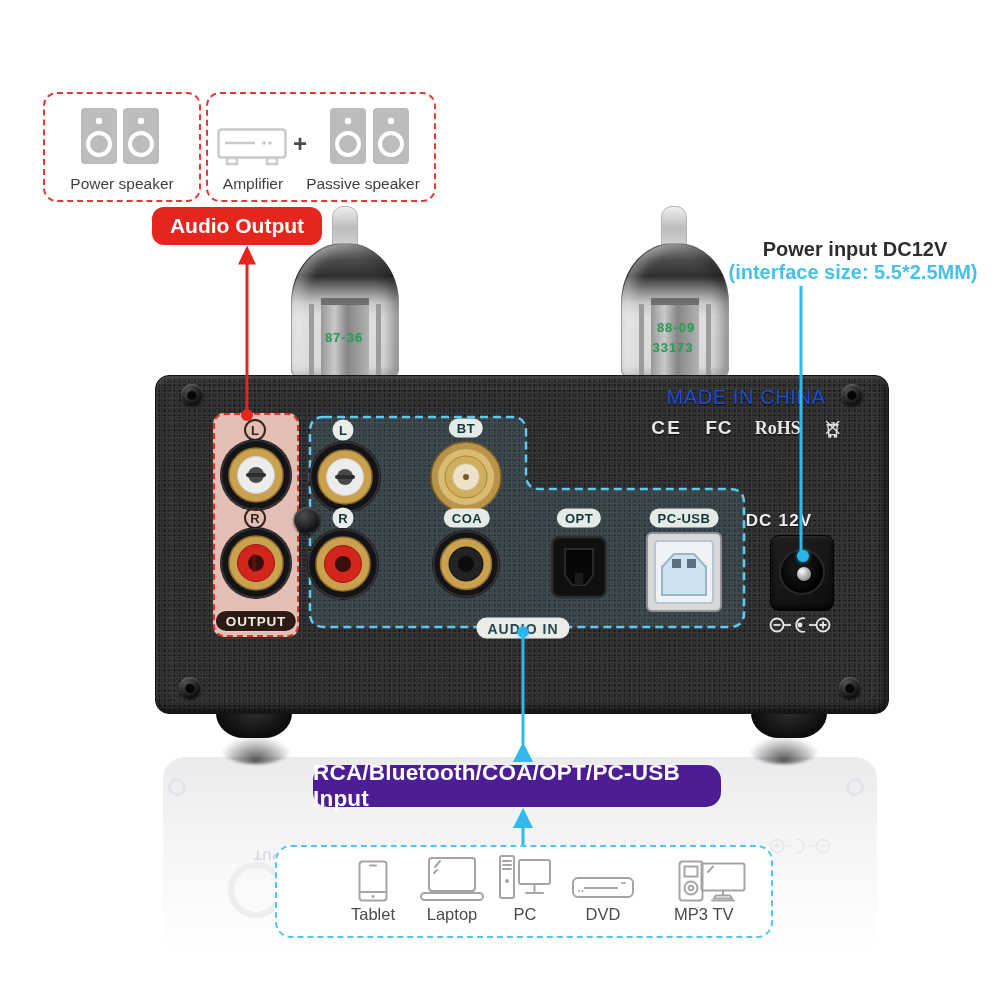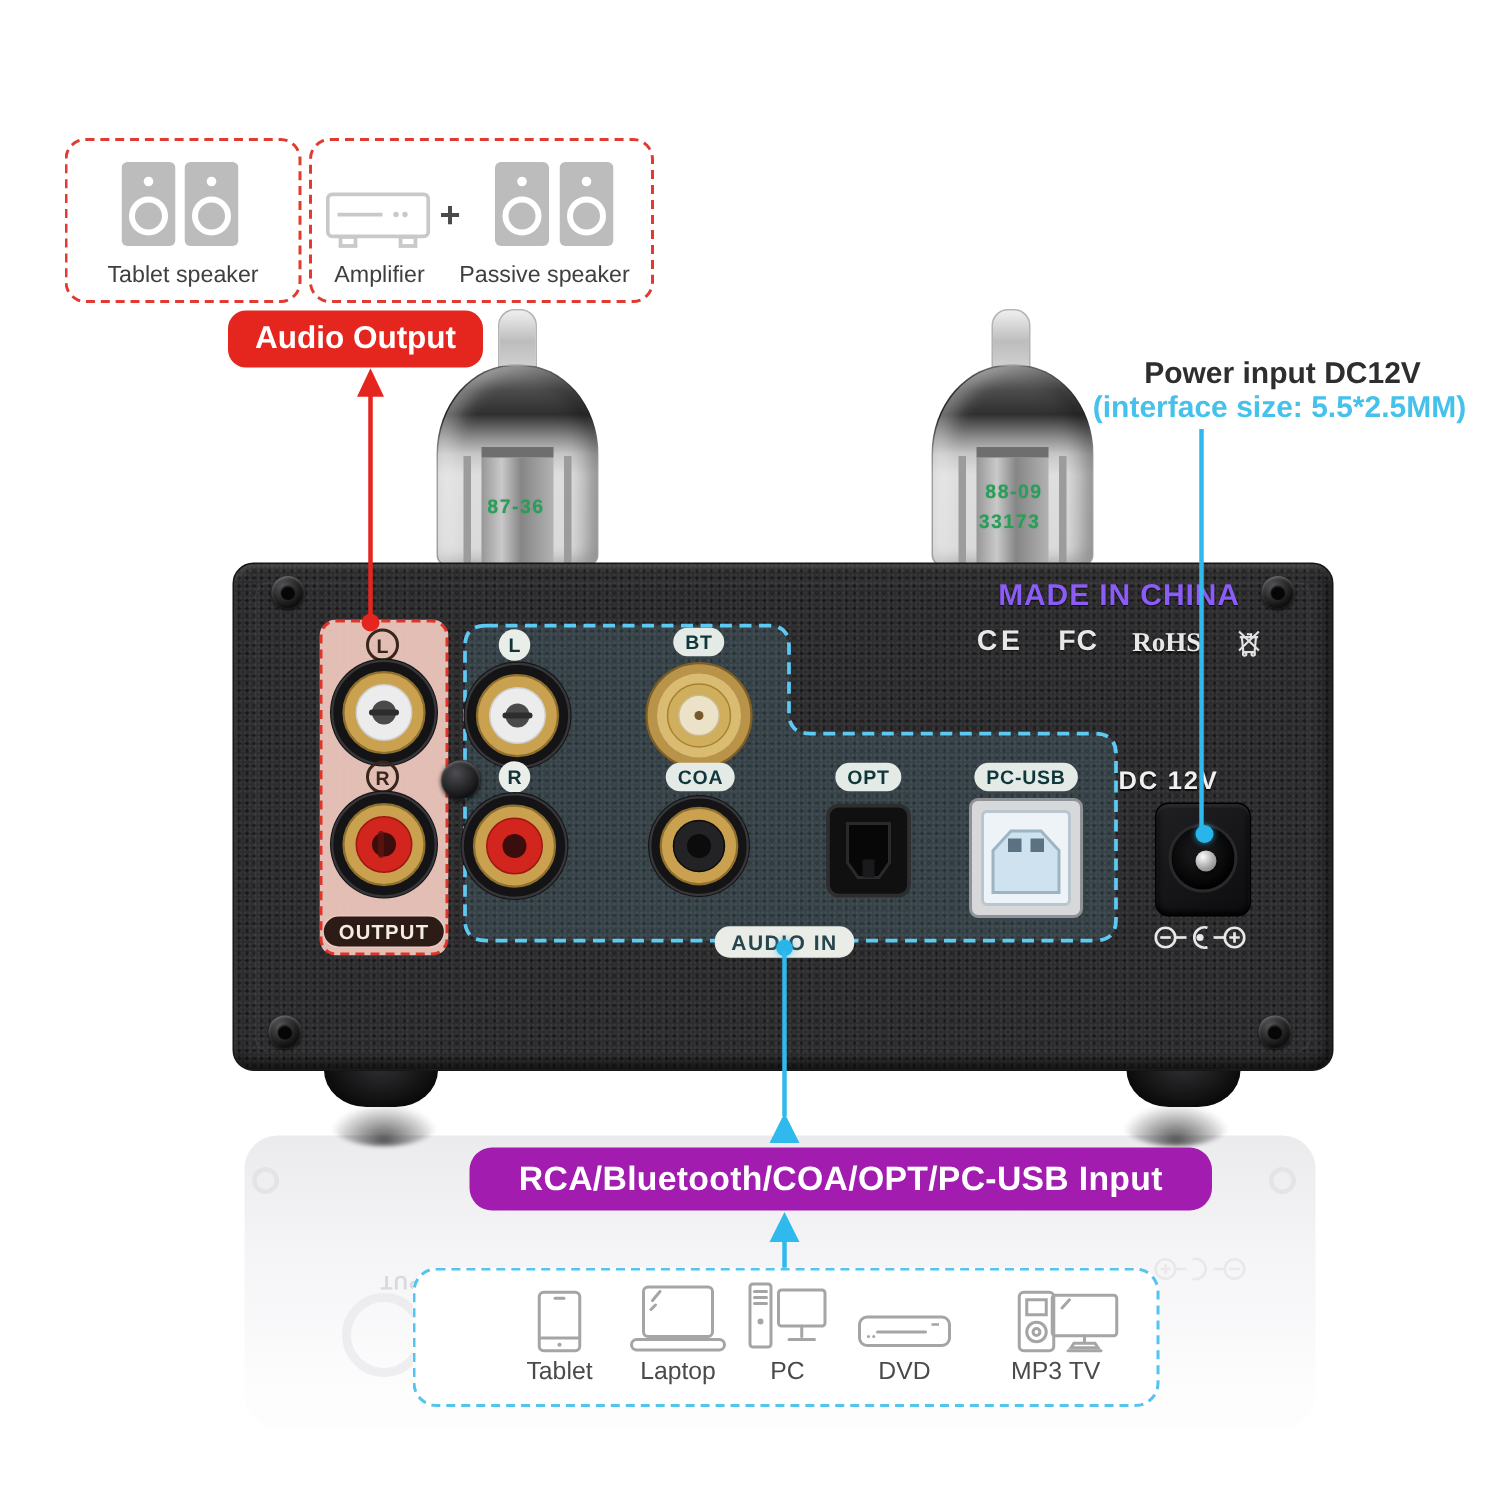--- a/index.html
+++ b/index.html
@@ -8,21 +8,21 @@
   .cc{position:absolute;transform:translate(-50%,-50%)}
   .abs{position:absolute}
 
   
   .legend-box{position:absolute;border:2.5px dashed #e23a31;border-radius:14px;background:#fff;z-index:6}
   .legend-label{position:absolute;bottom:7px;font-size:15.5px;color:#3f3f3f;white-space:nowrap}
 
   
   .audio-output-badge{position:absolute;left:152px;top:207px;width:170px;height:38px;background:#e4261e;
     border-radius:12px;color:#fff;font-size:21px;font-weight:700;display:flex;align-items:center;justify-content:center;z-index:7}
-  .input-badge{position:absolute;left:313px;top:765px;width:495px;height:42px;background:#a21caf;border-radius:15px;
+  .input-badge{position:absolute;left:313px;top:765px;width:408px;height:42px;background:#4c1d95;border-radius:15px;
     color:#fff;font-size:22.5px;font-weight:600;display:flex;align-items:center;justify-content:center;z-index:8;letter-spacing:.2px}
 
   
   .vline-red{position:absolute;width:3px;background:#e4261e;z-index:7;transform:translateX(-50%)}
   .vline-blue{position:absolute;width:3px;background:#2fb9ec;z-index:7;transform:translateX(-50%)}
   .tri-up-red{width:0;height:0;border-left:9px solid transparent;border-right:9px solid transparent;border-bottom:19px solid #e4261e;z-index:7}
   .tri-up-cyan{width:0;height:0;border-left:10px solid transparent;border-right:10px solid transparent;border-bottom:20px solid #2fb9ec;z-index:7}
   .dot-red{width:12px;height:12px;border-radius:50%;background:#e4261e;z-index:7}
   .dot-cyan{width:12px;height:12px;border-radius:50%;background:#29b5ea;box-shadow:0 0 4px rgba(41,181,234,.7);z-index:7}
 
@@ -57,21 +57,21 @@
     border-radius:14px 14px 30px 30px / 10px 10px 26px 26px}
   .screw{position:absolute;width:22px;height:22px;border-radius:50%;z-index:4;
     background:radial-gradient(circle at 35% 30%, #545456, #101011 68%);
     box-shadow:inset 0 1px 2px rgba(255,255,255,.3), 0 1px 2px rgba(0,0,0,.7)}
   .screw::after{content:"";position:absolute;left:6px;top:6px;width:10px;height:10px;border-radius:50%;background:#060607;
     box-shadow:inset 0 1px 1px rgba(255,255,255,.2)}
   .screw-mid{position:absolute;width:26px;height:26px;border-radius:50%;z-index:5;
     background:radial-gradient(circle at 38% 32%, #4e4e52, #121214 70%);
     box-shadow:inset 0 1px 2px rgba(255,255,255,.3), 0 1px 3px rgba(0,0,0,.8)}
 
-  .made-in{position:absolute;left:746px;top:386px;transform:translateX(-50%);color:#8b5cf6;font-size:20px;font-weight:700;
+  .made-in{position:absolute;left:746px;top:386px;transform:translateX(-50%);color:#1d4ed8;font-size:20px;font-weight:400;
     letter-spacing:.6px;white-space:nowrap;z-index:4;text-shadow:0 1px 1px rgba(0,0,0,.8)}
   .certs{position:absolute;left:746px;top:428px;transform:translate(-50%,-50%);display:flex;align-items:center;gap:23px;z-index:4;color:#e8e8e8;text-shadow:0 1px 1px rgba(0,0,0,.7)}
   .cert-ce{font-size:19px;font-weight:700;letter-spacing:2.5px}
   .cert-fcc{font-size:19px;font-weight:700;letter-spacing:.5px}
   .cert-rohs{font-family:"Liberation Serif", serif;font-size:18px;font-weight:700}
 
   
   .output-panel{position:absolute;left:213px;top:413px;width:86px;height:224px;border-radius:11px;z-index:4;
     background:rgba(240,201,192,.93);border:2px dashed #de3429;box-sizing:border-box}
   .circ-letter-out{position:absolute;width:22px;height:22px;border-radius:50%;border:2px solid #38251d;color:#38251d;
@@ -270,21 +270,21 @@
     <svg class="abs" style="left:36px;top:14px" width="36" height="56" viewBox="0 0 36 56">
       <rect width="36" height="56" rx="4" fill="#bcbcbc"></rect>
         <circle cx="18" cy="13" r="3.2" fill="#fff"></circle>
         <circle cx="18" cy="36" r="11" fill="none" stroke="#fff" stroke-width="4"></circle>
     </svg>
     <svg class="abs" style="left:78px;top:14px" width="36" height="56" viewBox="0 0 36 56">
       <rect width="36" height="56" rx="4" fill="#bcbcbc"></rect>
         <circle cx="18" cy="13" r="3.2" fill="#fff"></circle>
         <circle cx="18" cy="36" r="11" fill="none" stroke="#fff" stroke-width="4"></circle>
     </svg>
-    <div class="legend-label" style="left:50%;transform:translateX(-50%)">Tablet speaker</div>
+    <div class="legend-label" style="left:50%;transform:translateX(-50%)">Power speaker</div>
   </div>
 
   <div class="legend-box" style="left:206px;top:92px;width:226px;height:106px">
     <svg class="abs" style="left:9px;top:34px" width="70" height="40" viewBox="0 0 70 40">
       <g fill="none" stroke="#c9c9c9" stroke-width="2.5">
         <rect x="1.5" y="1.5" width="67" height="28" rx="3"></rect>
         <path d="M8,15 H38"></path>
           <rect x="10" y="30" width="10" height="6"></rect>
           <rect x="50" y="30" width="10" height="6"></rect>
       </g>

